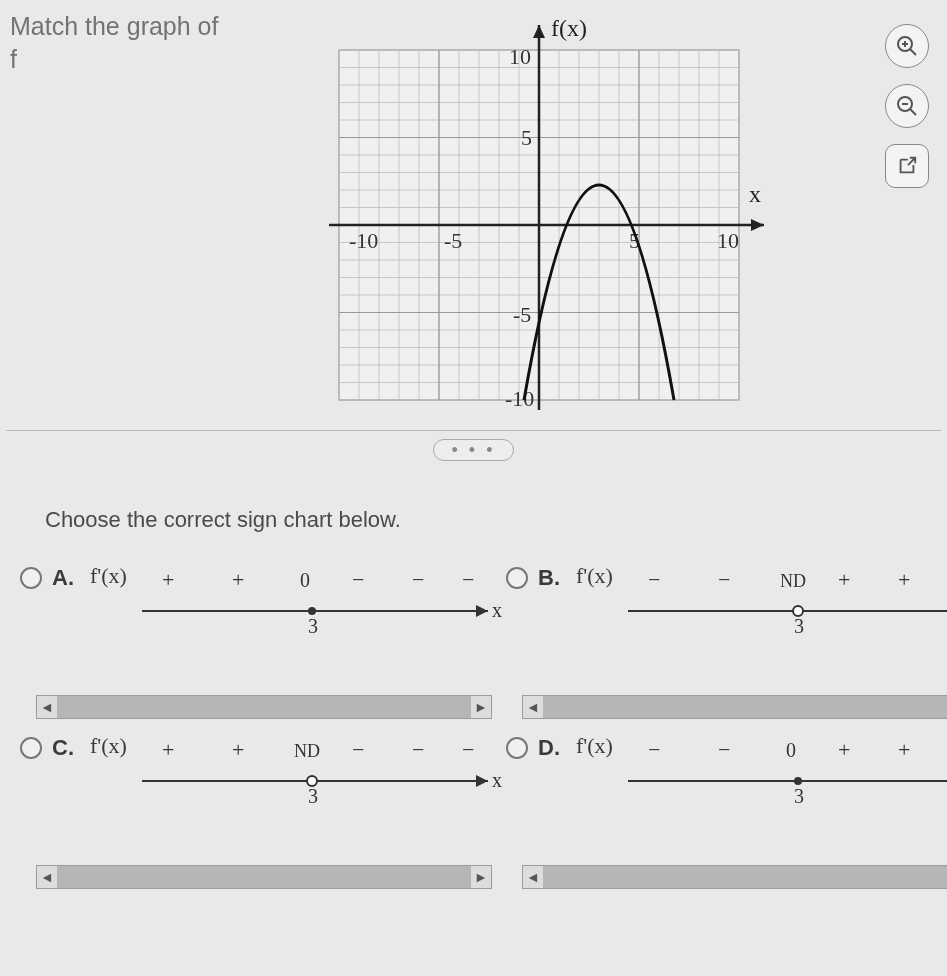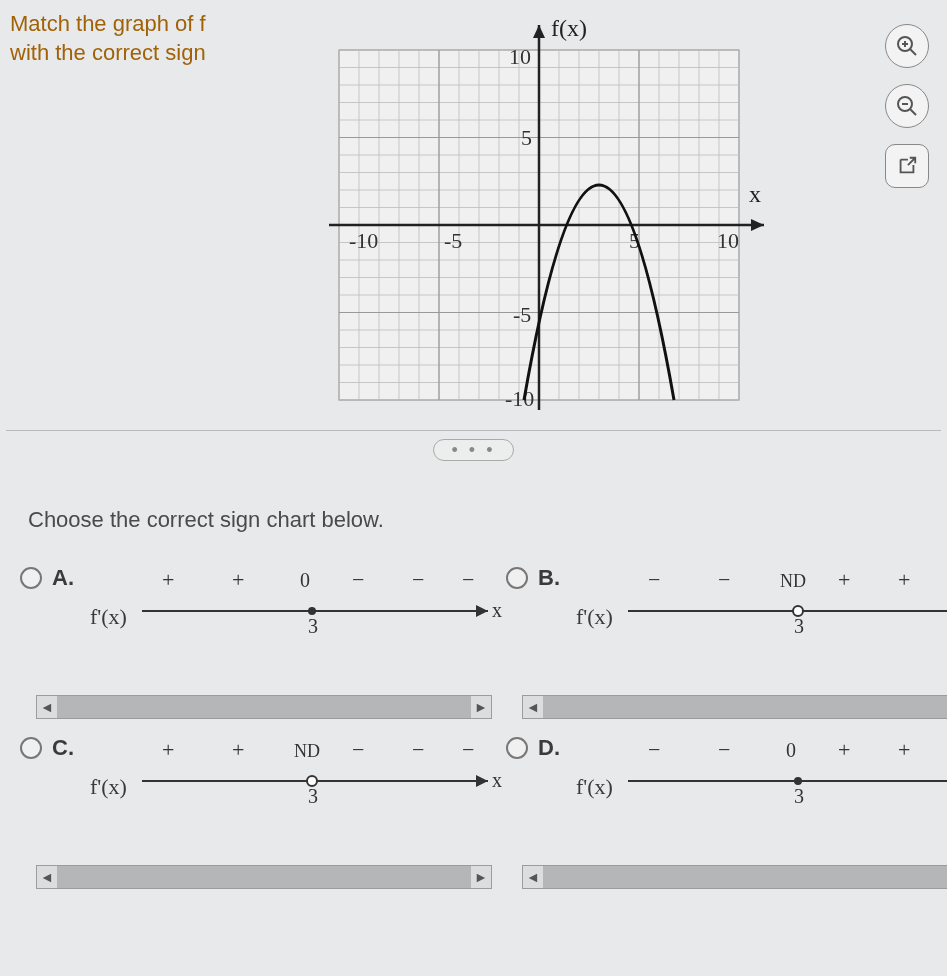--- a/index.html
+++ b/index.html
@@ -9,23 +9,23 @@
     height: 976px;
     font-family: Arial, sans-serif;
     background: #e8e9ea;
     color: #3a3a3a;
     position: relative;
     overflow: hidden;
   }
   .top-section { display: flex; padding: 10px 0 0 10px; }
   .prompt {
     width: 220px;
-    font-size: 22px;
+    font-size: 25px;
     line-height: 1.3;
-    color: #a16207;
+    color: #737373;
     padding-right: 10px;
   }
   .graph-wrap {
     flex: 1;
     display: flex;
     justify-content: center;
     padding-right: 100px;
   }
   .graph-svg { display: block; }
   .icon-col {
@@ -61,20 +61,21 @@
     color: #888;
     background:#eceded;
     letter-spacing:3px;
     line-height:20px;
   }
   .hr-line { border-top:1px solid #bbb; margin: 0 6px; }
   .choose-text {
     font-size: 22px;
     color: #4a4a4a;
     padding: 40px 0 10px 28px;
+    margin-left: 17px;
   }
   .options {
     display: grid;
     grid-template-columns: 1fr 1fr;
     padding: 20px 4px 0 20px;
     row-gap: 50px;
     column-gap: 4px;
   }
   .option {
     display: flex;
@@ -95,21 +96,21 @@
   .opt-letter {
     font-weight: bold;
     font-size: 22px;
     margin: 2px 4px 0 2px;
   }
   .sign-chart-holder { flex:1; position:relative; }
   .sc-label {
     font-family: 'Times New Roman', serif;
     font-size: 22px;
     position: absolute;
-    left: 4px; top: 0; margin-top: 41px;
+    left: 4px; top: 0;
   }
   .sc-svg { display:block; margin-left: 56px; margin-top: 2px;}
   .slider-bar {
     position: absolute;
     bottom: -36px;
     left: 16px;
     right: 10px;
     height: 24px;
     background: #b4b6b8;
     border: 1px solid #9a9c9e;
@@ -126,21 +127,20 @@
     line-height:22px;
   }
   text { font-family: 'Times New Roman', serif; }
 </style>
 </head>
 <body>
 
 <div class="top-section">
   <div class="prompt">
     <div>Match the graph of f</div>
-    <div>with the correct sign</div>
   </div>
 
   <div class="graph-wrap">
     <svg class="graph-svg" width="480" height="420" viewBox="0 0 480 420">
       <rect x="40" y="40" width="400" height="350" fill="#f0f0f0" stroke="#888" stroke-width="1"></rect>
       <g stroke="#bbb" stroke-width="0.8">
         <line x1="40" y1="40" x2="40" y2="390"></line>
           <line x1="60" y1="40" x2="60" y2="390"></line>
           <line x1="80" y1="40" x2="80" y2="390"></line>
           <line x1="100" y1="40" x2="100" y2="390"></line>

